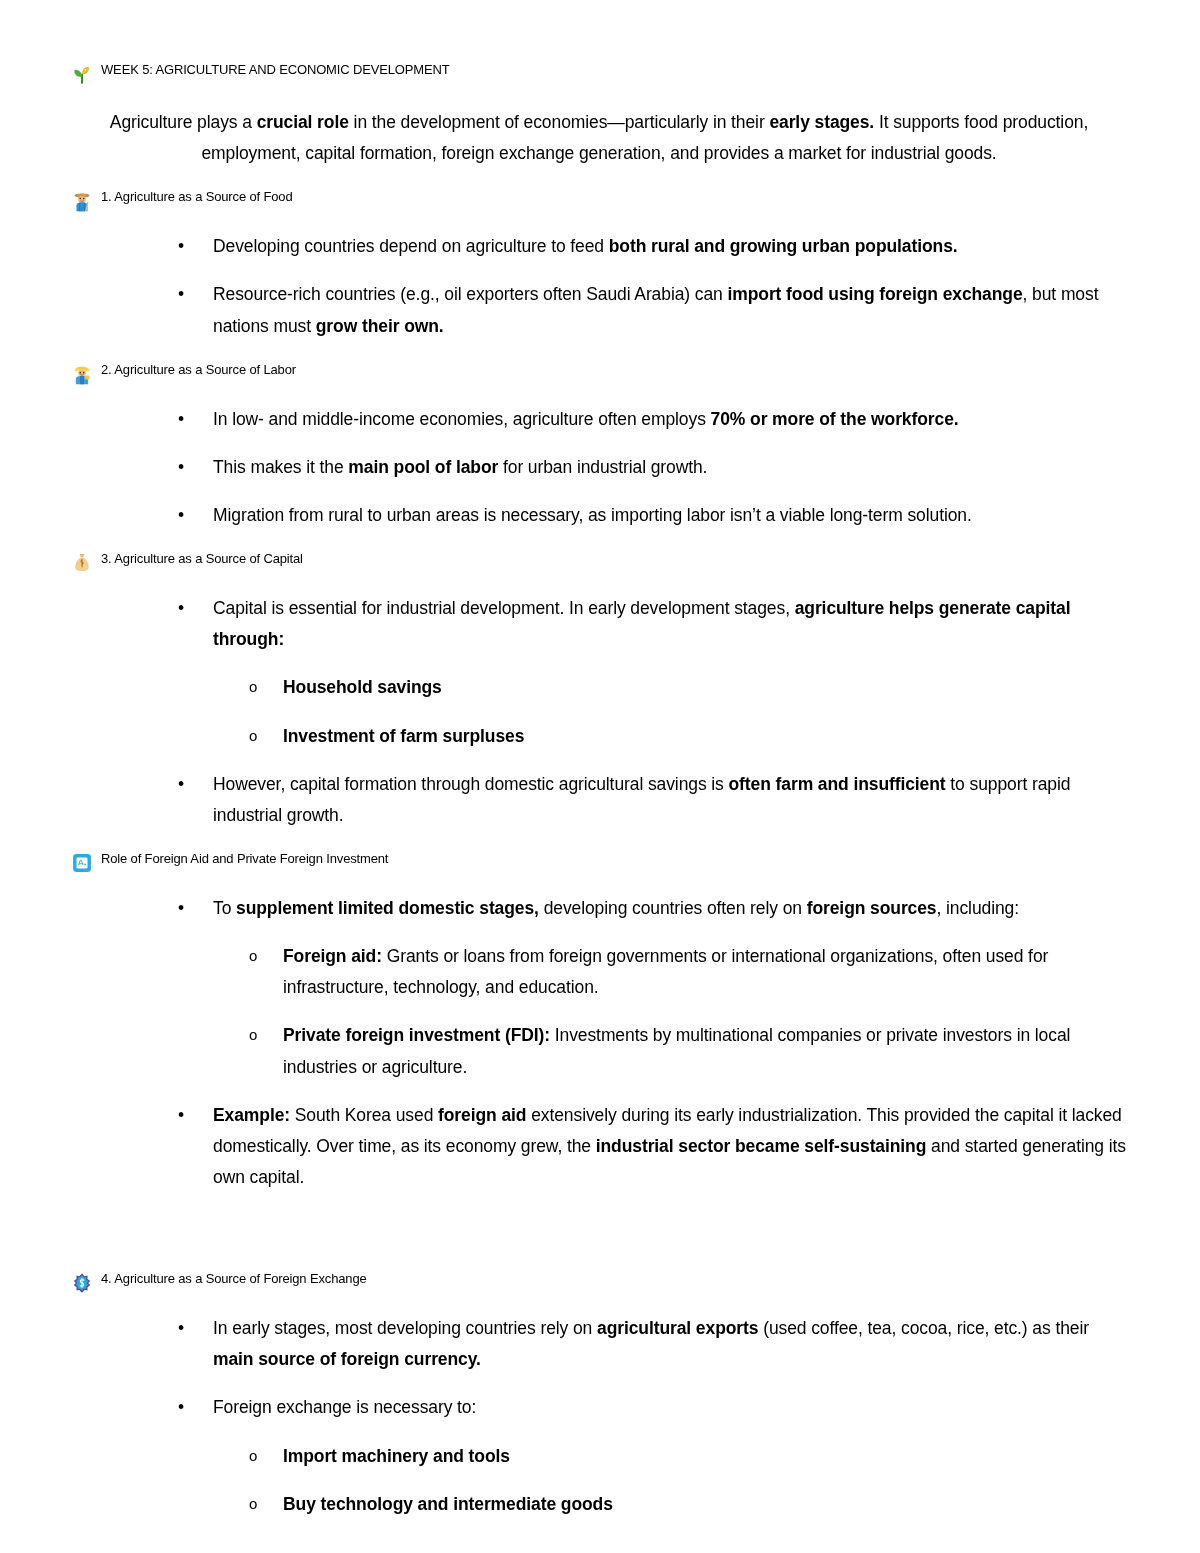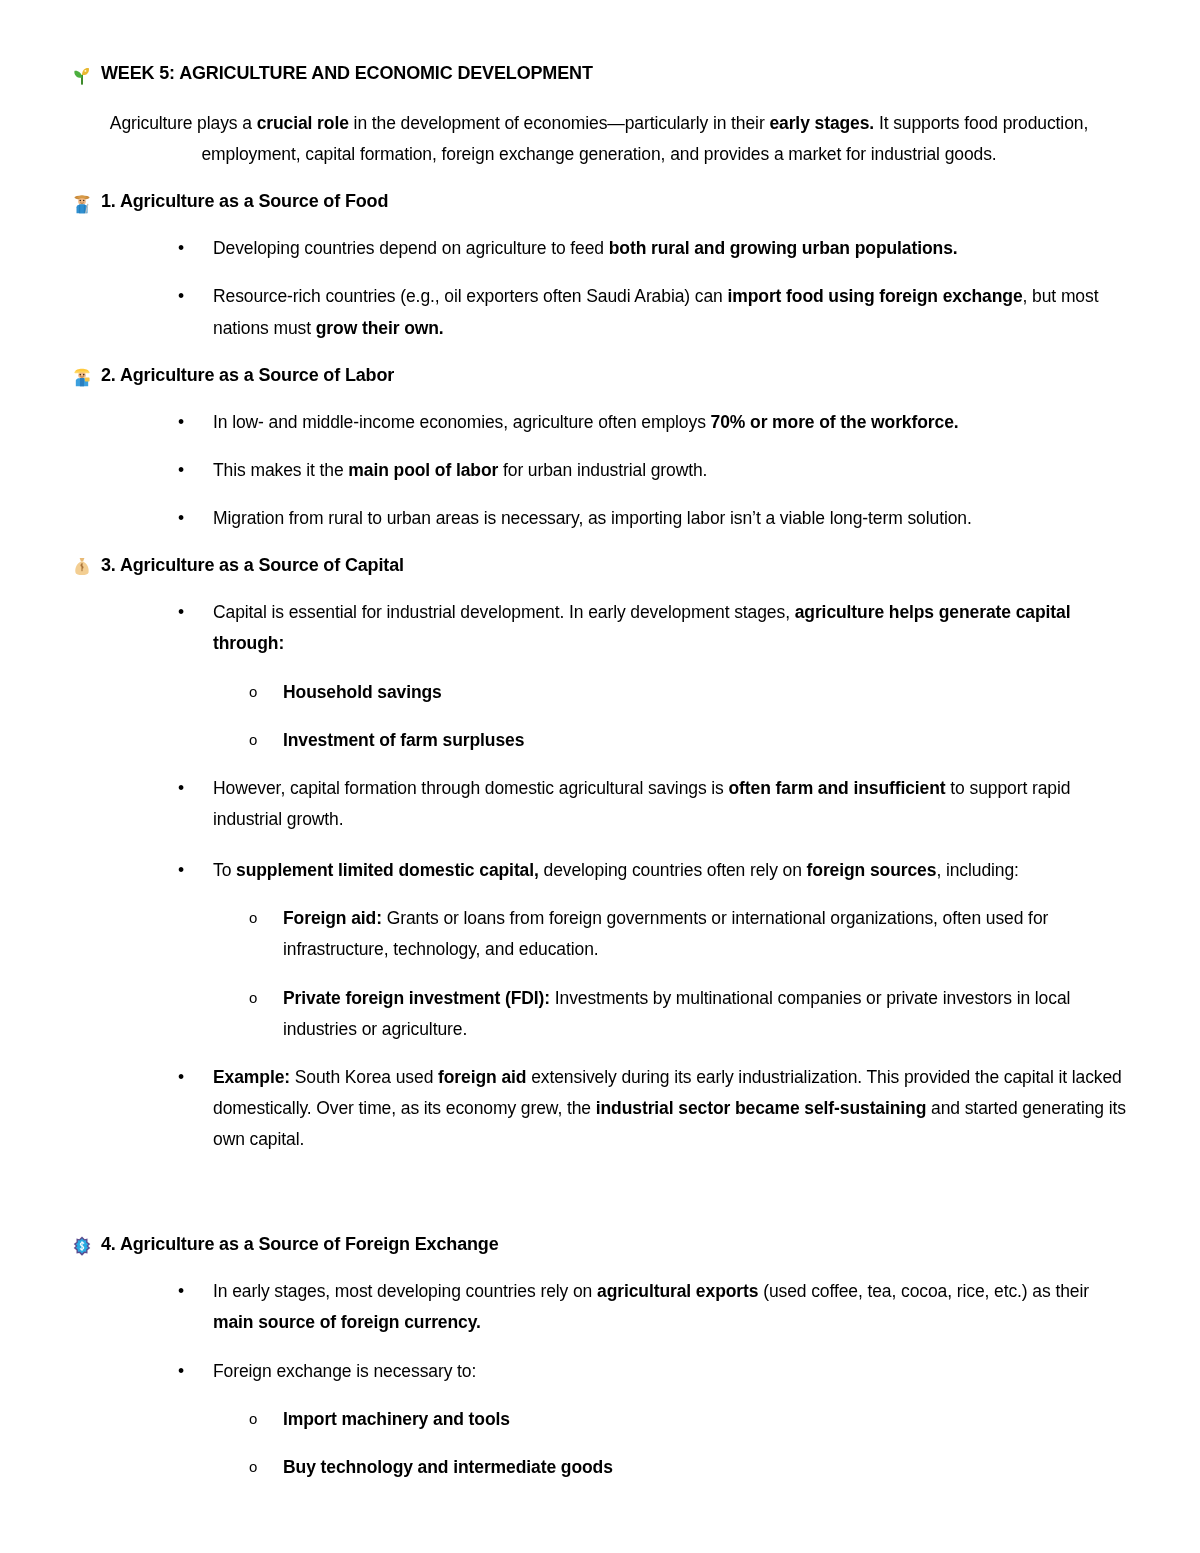--- a/index.html
+++ b/index.html
@@ -23,23 +23,23 @@
     background: #ffffff;
   }
   .content {
     padding: 62px 72px 0 70px;
     box-sizing: border-box;
   }
 
   
   .heading {
     display: flex;
-    align-items: center;
-    font-size: 18px;
-    font-weight: bold;
+    align-items: flex-start;
+    font-size: 13px;
+    font-weight: normal;
     line-height: 1.28;
     margin: 0 0 22px 0;
     letter-spacing: -0.15px;
   }
   .heading .emoji {
     flex: 0 0 auto;
     width: 24px;
     height: 22px;
     margin-right: 7px;
     position: relative;
@@ -217,25 +217,37 @@
             <b>Investment of farm surpluses</b>
           </li>
         </ul>
       </li>
       <li>
         <span class="bullet">•</span>
         <span>However, capital formation through domestic agricultural savings is </span><b>often farm and insufficient</b><span> to support rapid industrial growth.</span>
       </li>
     </ul>
 
-
-    <ul class="l1">
-      <li>
-        <span class="bullet">•</span>
-        <span>To </span><b>supplement limited domestic capital,</b><span> developing countries often rely on </span><b>foreign sources</b><span>, including:</span>
+    <div class="heading sec">
+      <span class="emoji">
+        <svg viewBox="0 0 32 32" xmlns="http://www.w3.org/2000/svg">
+          <rect x="3" y="3" width="26" height="26" rx="5" fill="#2EA9E6"></rect>
+          <rect x="8" y="8" width="16" height="16" rx="2" fill="#ffffff"></rect>
+          <path d="M11 19 L13.5 12 L15 12 L17.5 19" stroke="#2EA9E6" stroke-width="1.4" fill="none"></path>
+          <path d="M12 17 L16.5 17" stroke="#2EA9E6" stroke-width="1.2"></path>
+          <circle cx="20.5" cy="18" r="1.3" fill="#2EA9E6"></circle>
+        </svg>
+      </span>
+      <span class="htext">Role of Foreign Aid and Private Foreign Investment</span>
+    </div>
+
+    <ul class="l1">
+      <li>
+        <span class="bullet">•</span>
+        <span>To </span><b>supplement limited domestic stages,</b><span> developing countries often rely on </span><b>foreign sources</b><span>, including:</span>
         <ul class="l2">
           <li>
             <span class="bullet">o</span>
             <b>Foreign aid:</b><span> Grants or loans from foreign governments or international organizations, often used for infrastructure, technology, and education.</span>
           </li>
           <li>
             <span class="bullet">o</span>
             <b>Private foreign investment (FDI):</b><span> Investments by multinational companies or private investors in local industries or agriculture.</span>
           </li>
         </ul>

